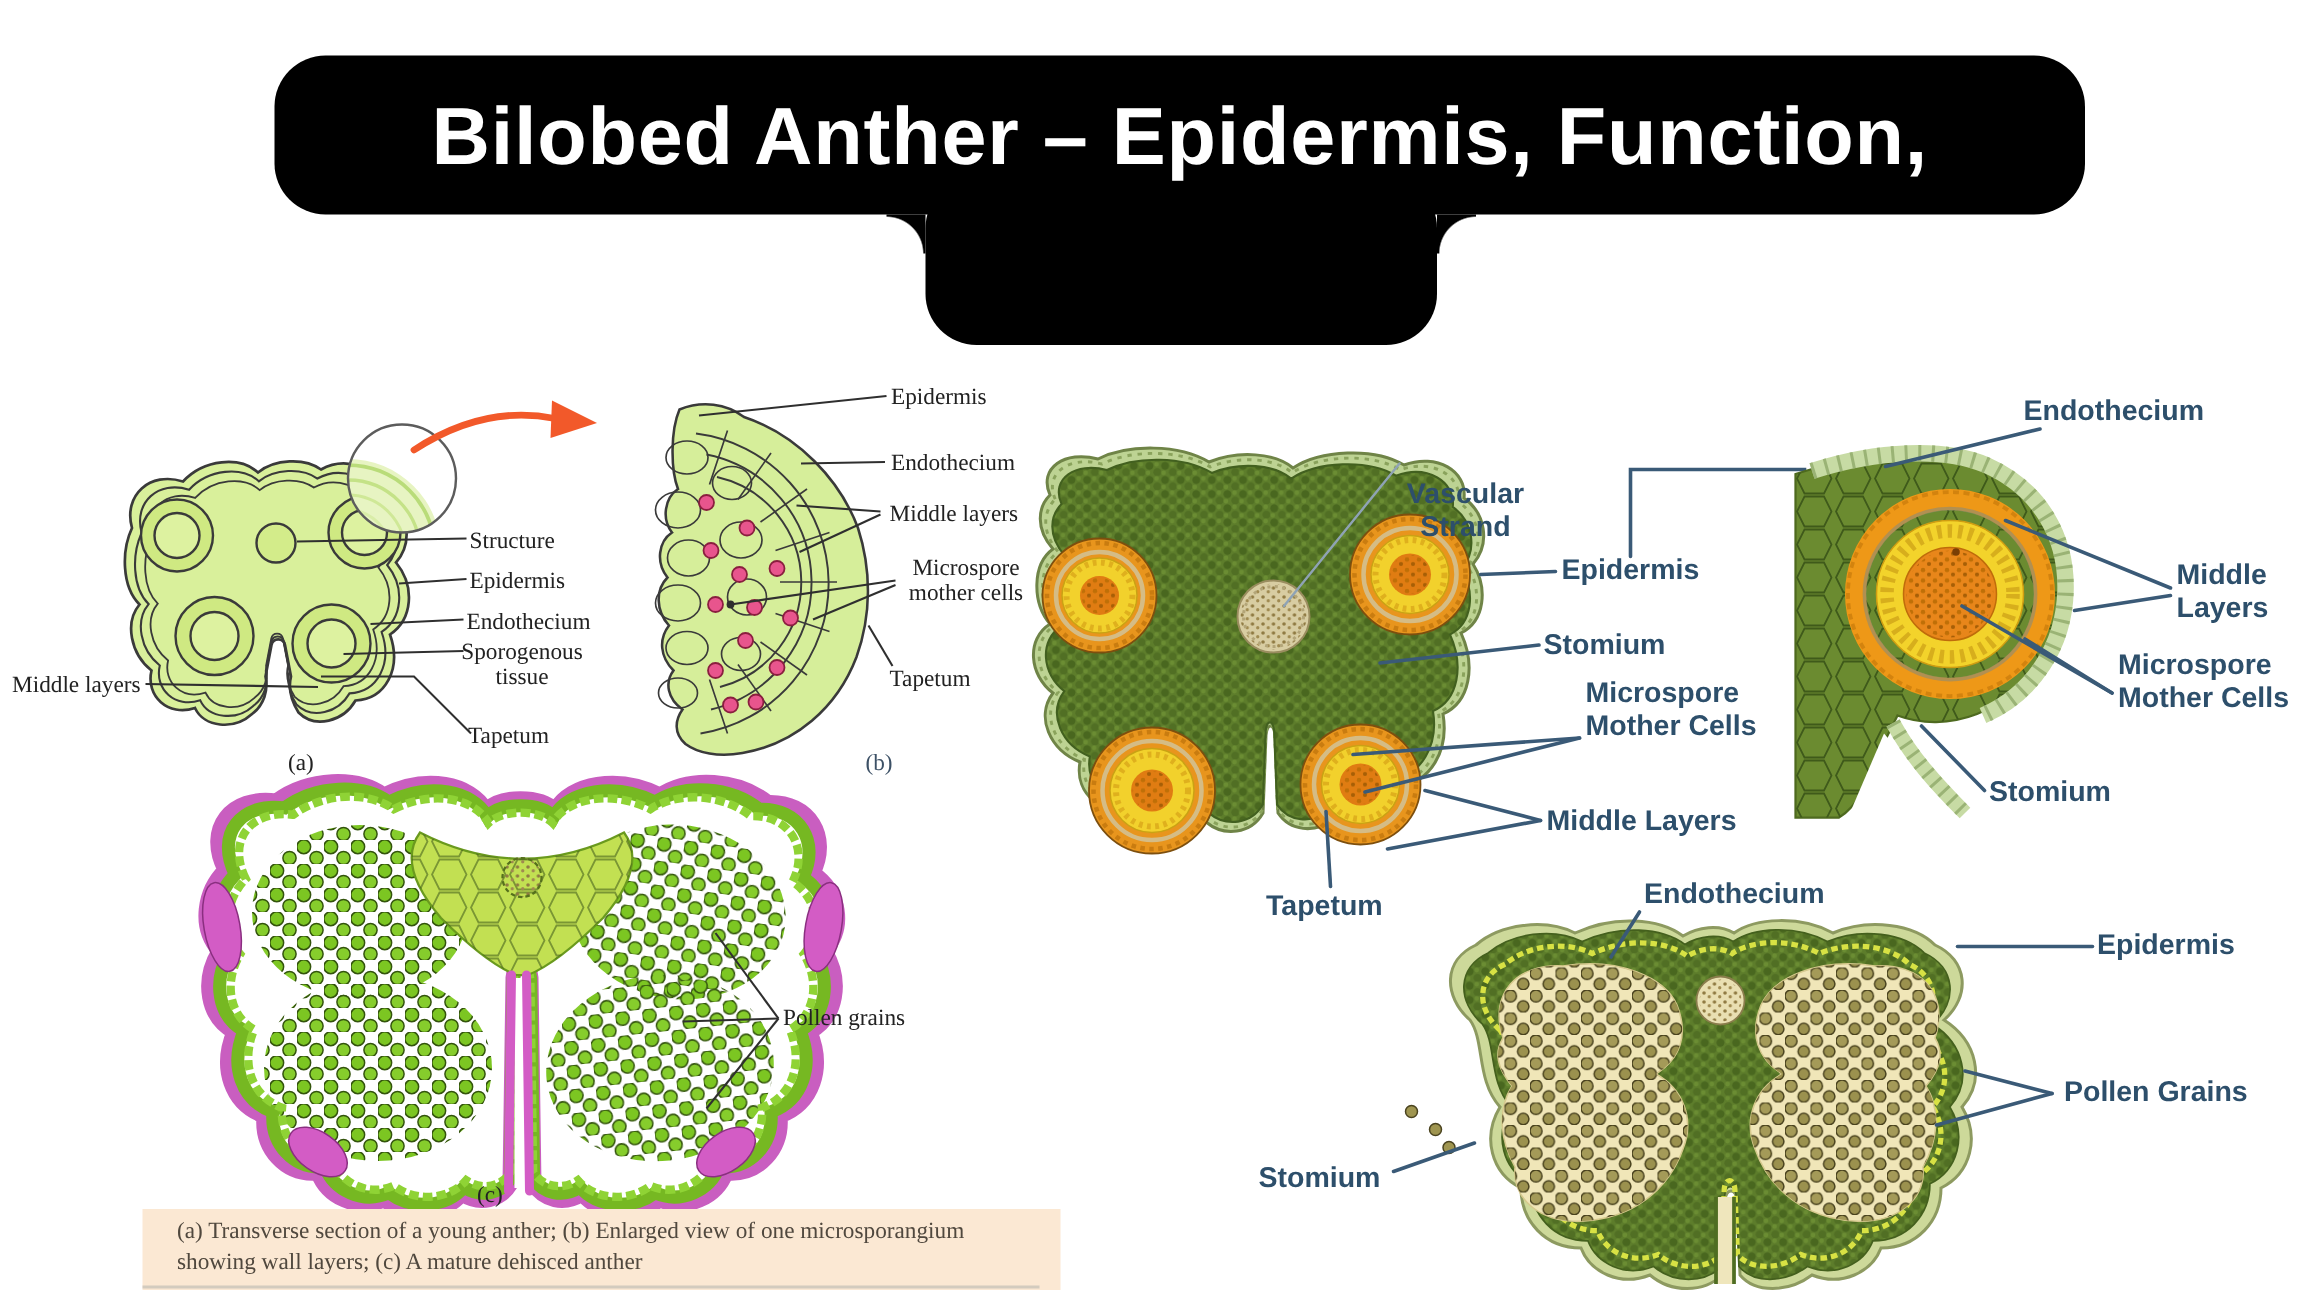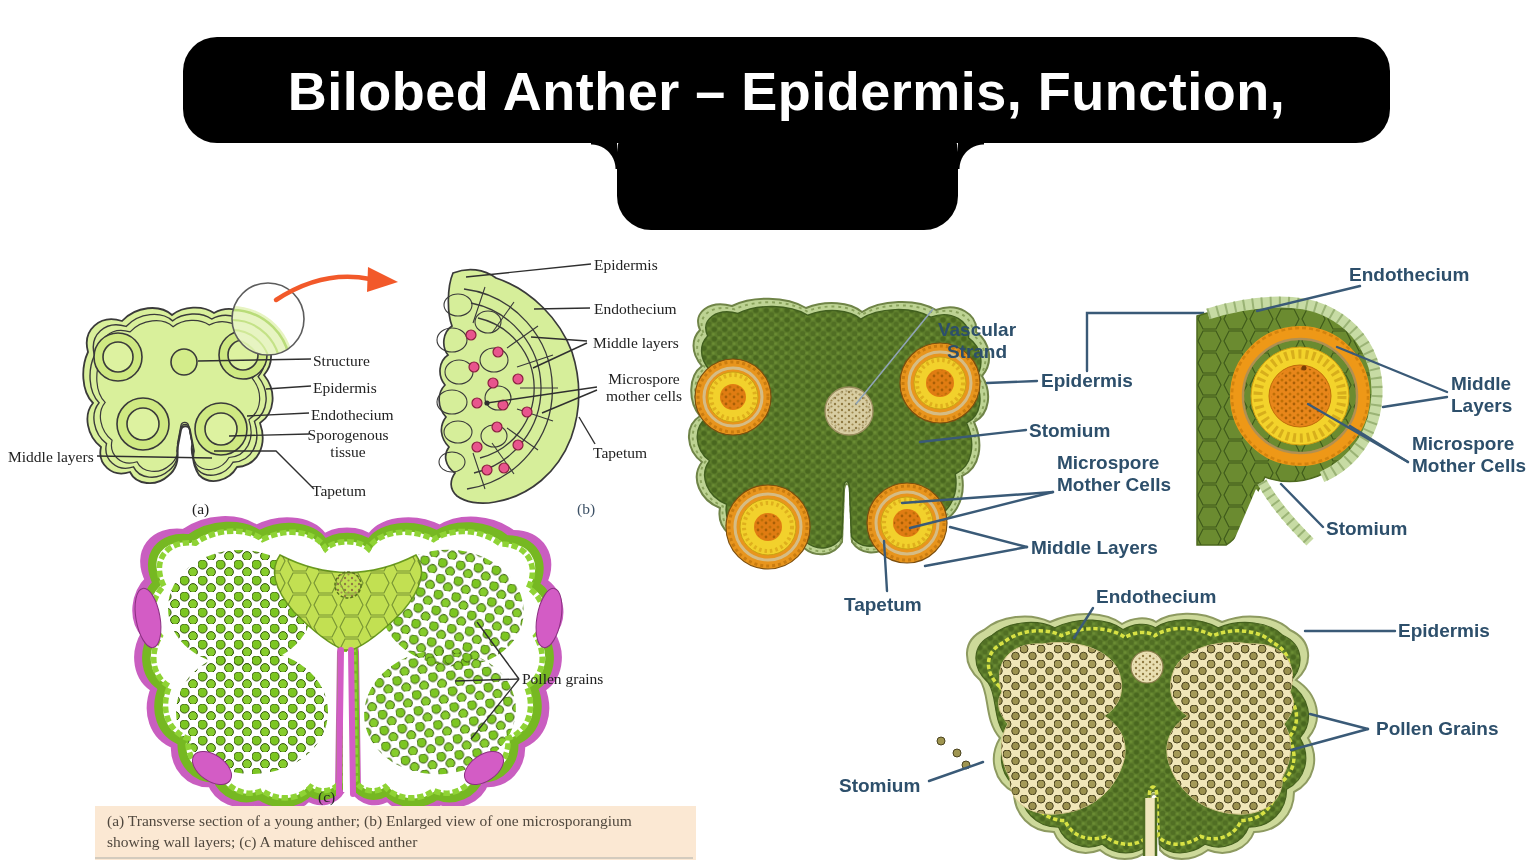--- a/index.html
+++ b/index.html
@@ -17,21 +17,21 @@
   #title2{left:617px;top:120px;width:341px;height:110px;line-height:104px;font-size:54px;}
   svg{position:absolute;left:0;top:0;}
   .lbl{position:absolute;font-family:"Liberation Serif",serif;font-size:15.5px;color:#222;
        white-space:nowrap;line-height:1.12;}
   .lbl.wrap{white-space:normal;text-align:center;}
   .rlbl{position:absolute;font-family:"Liberation Sans",sans-serif;font-weight:bold;
         font-size:19px;color:#2d4f6b;white-space:nowrap;line-height:1.18;}
   .rlbl.wrap{white-space:normal;}
   #caption{position:absolute;left:95px;top:806px;width:578px;background:#fbe8d3;
            font-family:"Liberation Serif",serif;font-size:15.5px;color:#50483e;
-           padding:5px 11px 7px 12px;line-height:1.35;}
+           padding:5px 11px 7px 23px;line-height:1.35;}
   #bottom-rule{position:absolute;left:95px;top:857px;width:598px;height:2px;background:#c9c3b9;opacity:.8;}
 </style>
 </head>
 <body>
 
 <div id="stage">
 
   <div id="banner-main" class="banner"></div>
   <div id="banner-sub" class="banner"></div>
   <div id="fillet-l" class="fillet"></div>

